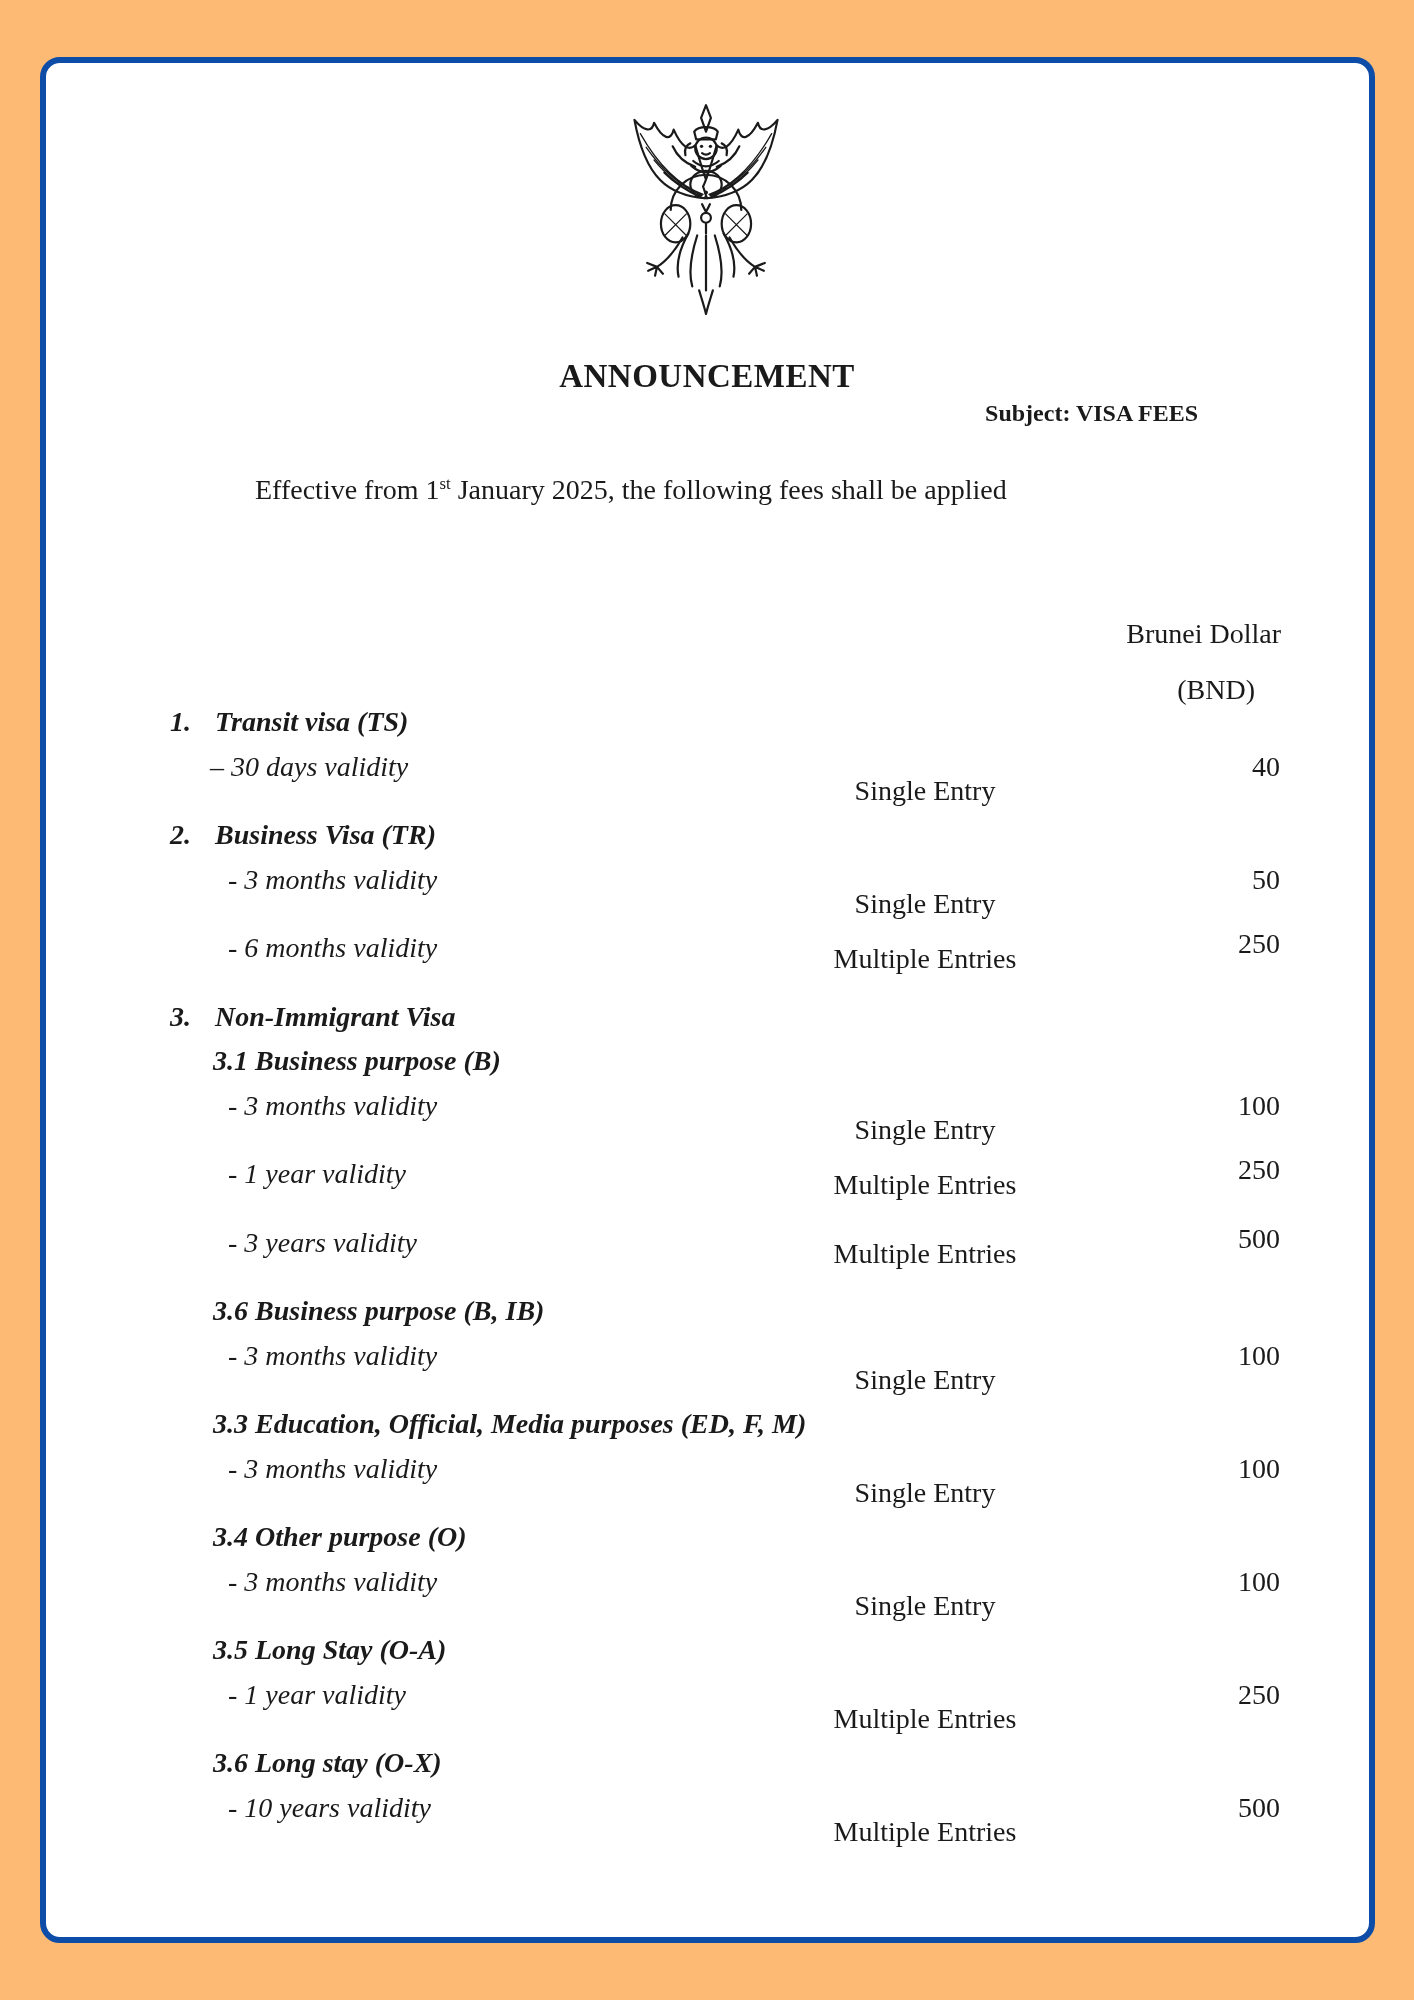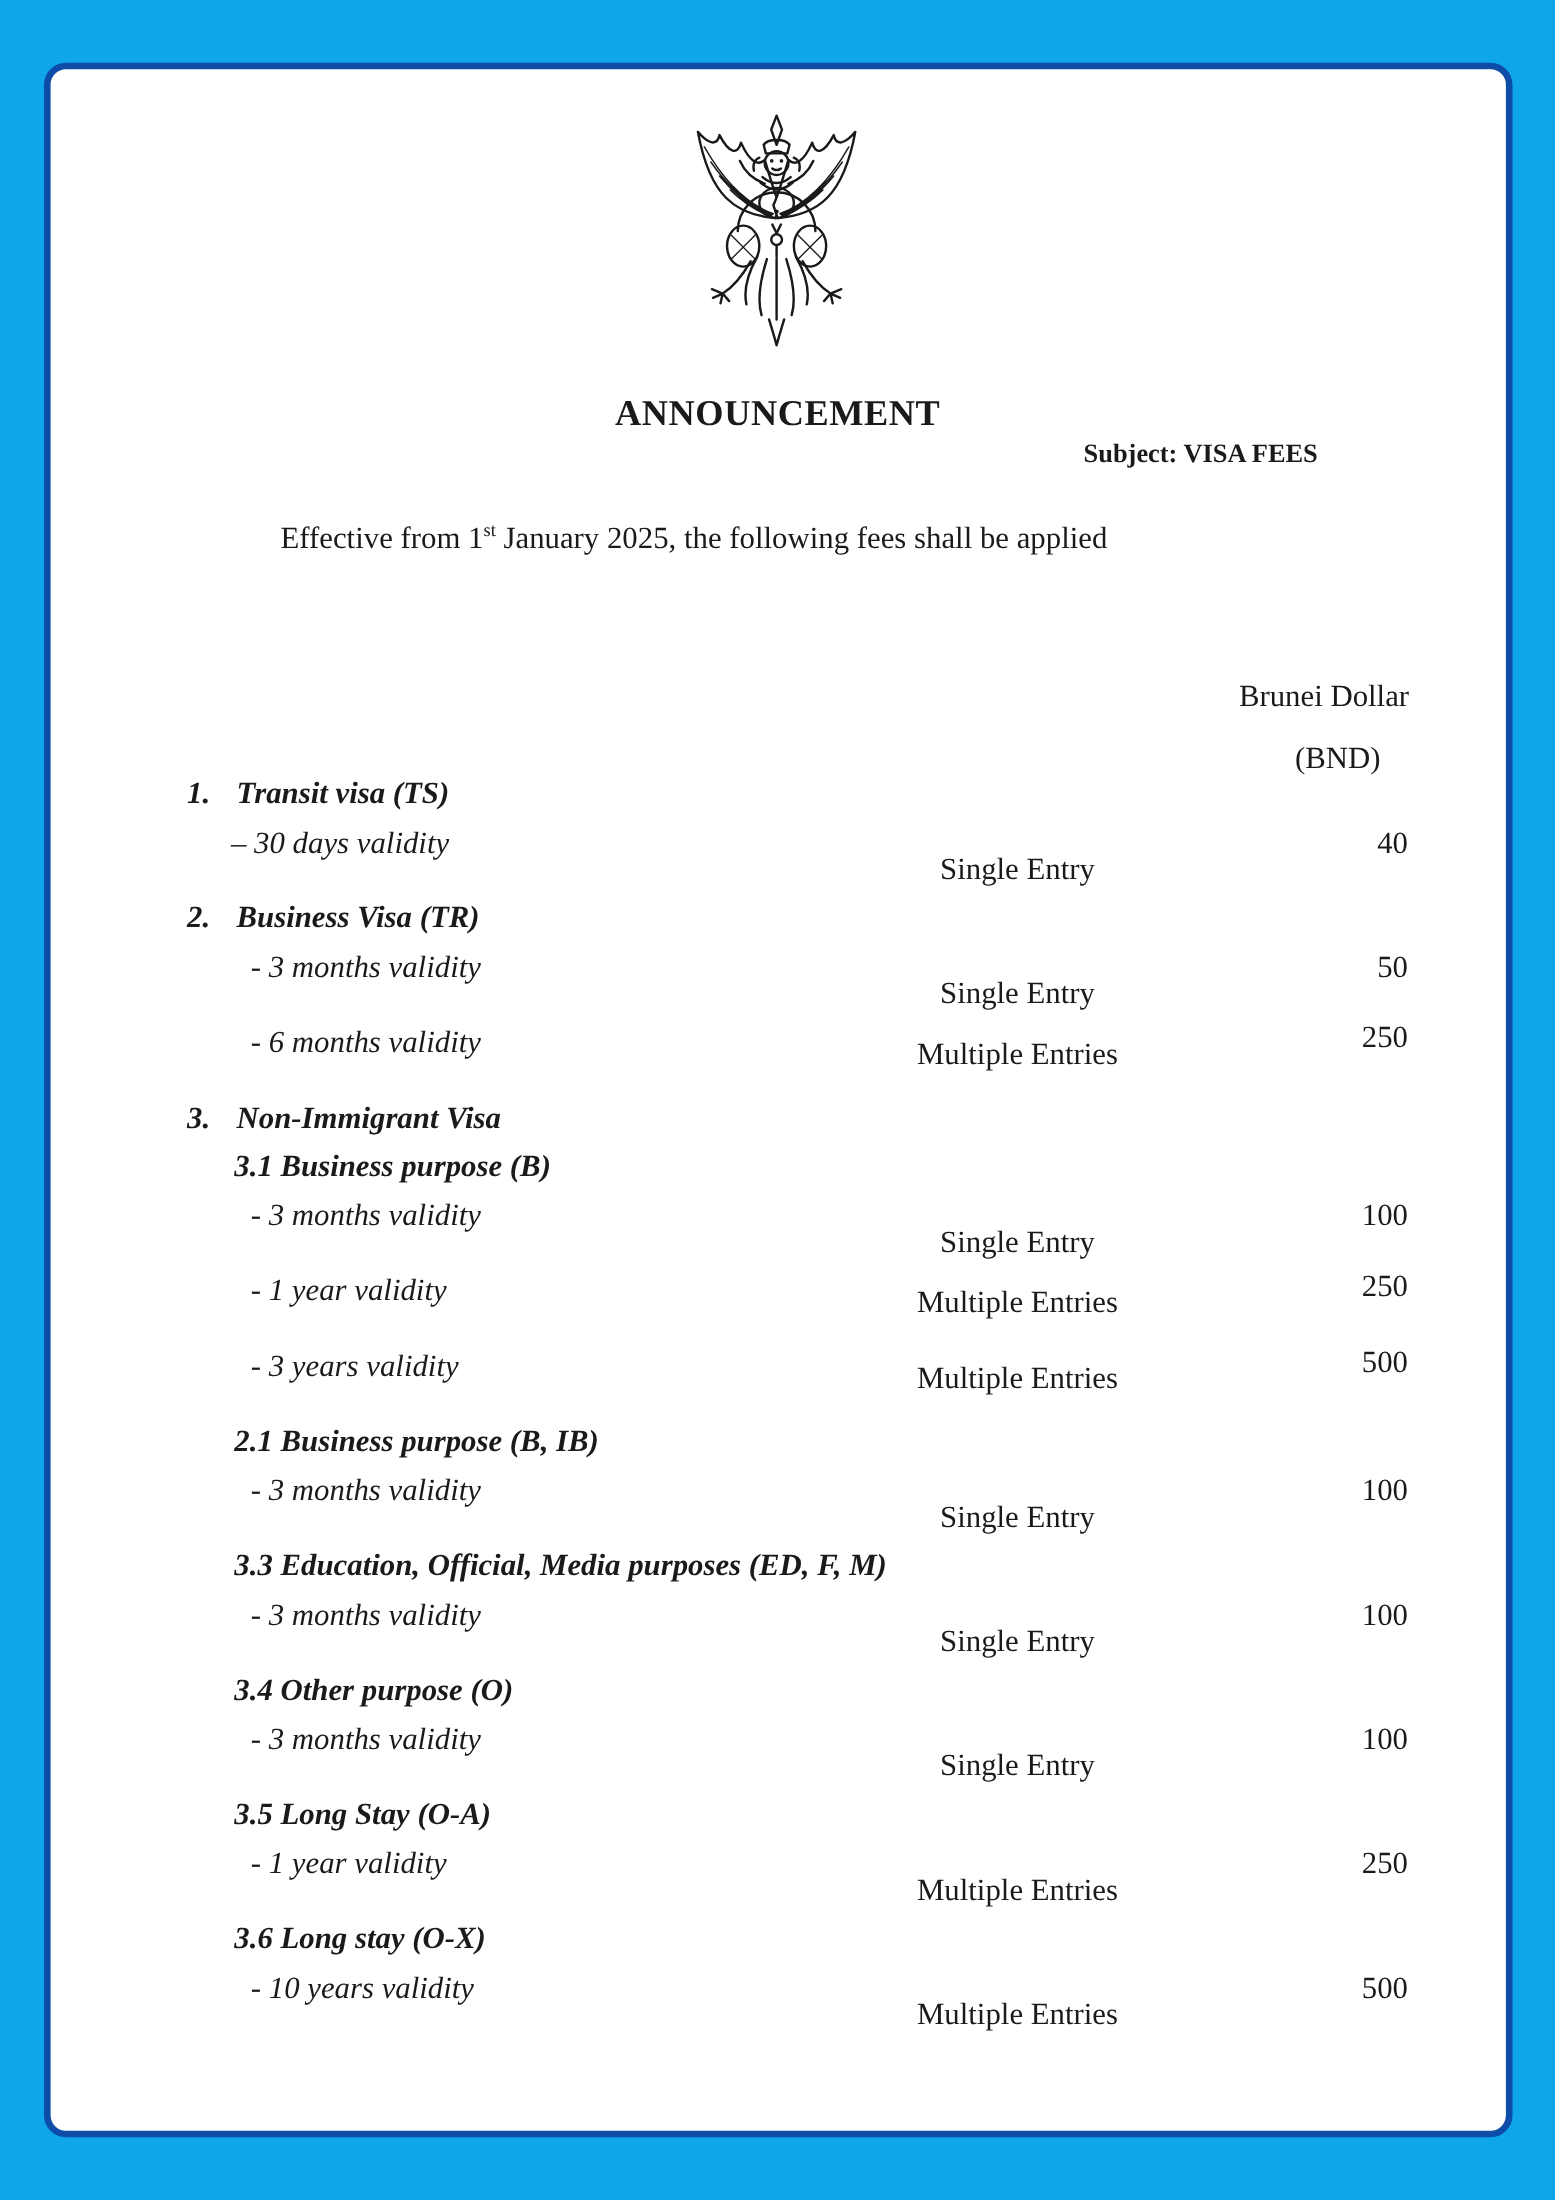--- a/index.html
+++ b/index.html
@@ -1,21 +1,21 @@
 <!DOCTYPE html>
 <html><head>
 <meta charset="utf-8">
 <style>
   html,body{margin:0;padding:0;}
   body{
     width:1414px;height:2000px;overflow:hidden;background:#ffffff;
     font-family:"Liberation Serif","DejaVu Serif",serif;color:#1a1a1a;
     position:relative;
   }
-  .page{position:absolute;inset:0;background:#0ea5e9;}
+  .page{position:absolute;inset:0;background:#fdba74;}
   .frame{
     position:absolute;left:40px;top:57px;width:1335px;height:1886px;
     box-sizing:border-box;border:6px solid #0d4da8;border-radius:20px;
     background:#fff;
   }
   .emblem{position:absolute;left:608px;top:102px;}
   .emblem path,.emblem circle,.emblem ellipse{vector-effect:non-scaling-stroke;}
   .doc-title{
     position:absolute;left:0;top:358px;width:1414px;text-align:center;
     font-size:33px;font-weight:bold;letter-spacing:.5px;
@@ -152,21 +152,21 @@
       <div class="c-entry">Multiple Entries</div>
       <div class="c-fee">250</div>
     </div>
     <div class="row raised">
       <div class="c-label item">- 3 years validity</div>
       <div class="c-entry">Multiple Entries</div>
       <div class="c-fee">500</div>
     </div>
 
     <div class="row">
-      <div class="c-label sub">2.1 Business purpose (B, IB)</div>
+      <div class="c-label sub">3.6 Business purpose (B, IB)</div>
     </div>
     <div class="row">
       <div class="c-label item">- 3 months validity</div>
       <div class="c-entry">Single Entry</div>
       <div class="c-fee">100</div>
     </div>
 
     <div class="row">
       <div class="c-label sub">3.3 Education, Official, Media purposes (ED, F, M)</div>
     </div>

